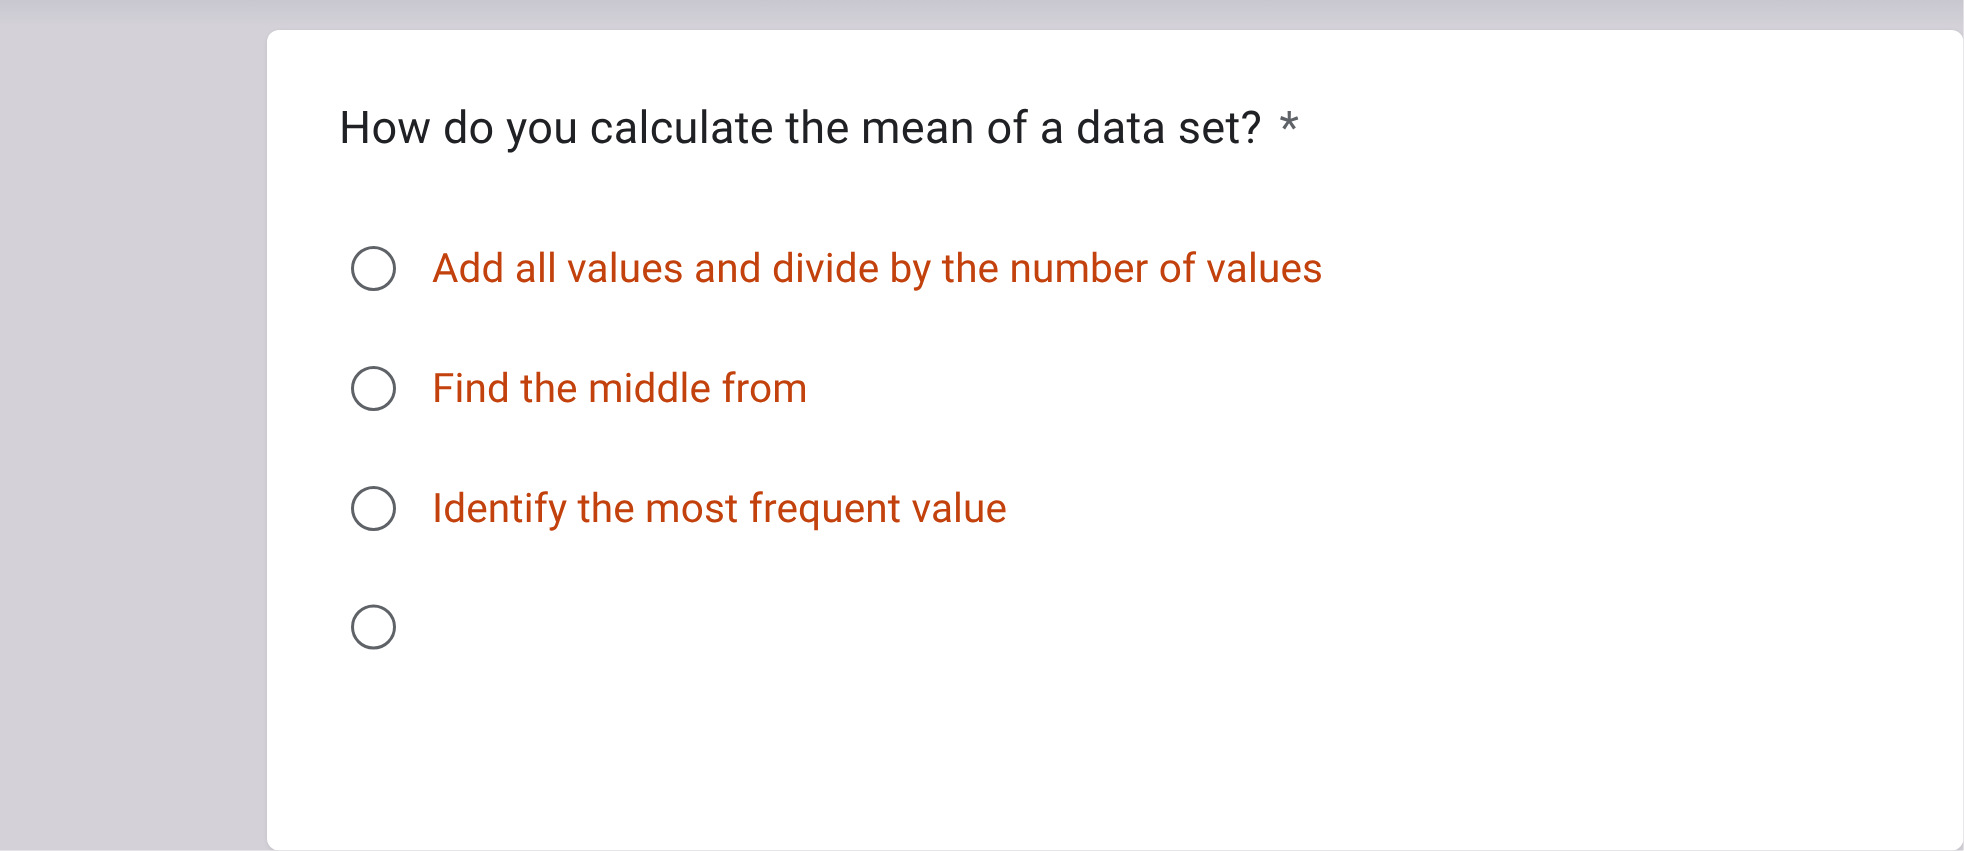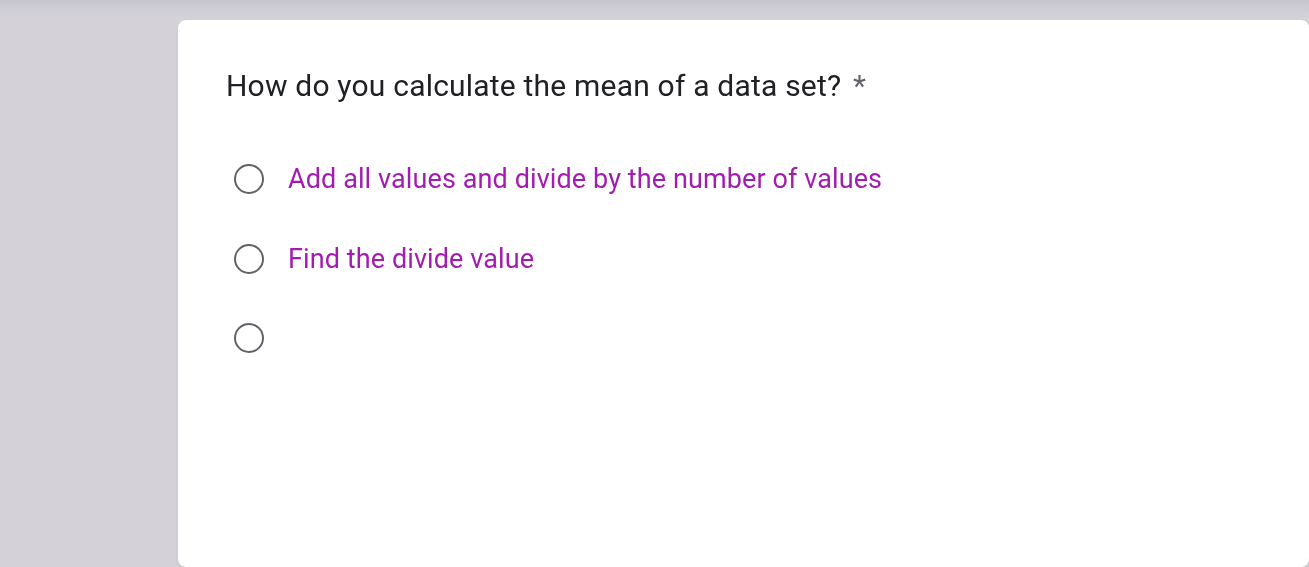--- a/index.html
+++ b/index.html
@@ -58,41 +58,45 @@
     .radio-circle {
       width: 30px;
       height: 30px;
       border: 2.5px solid #5f6368;
       border-radius: 50%;
       flex-shrink: 0;
       background: transparent;
     }
     .option-label {
       font-size: 27px;
-      color: #a21caf;
+      color: #c2410c;
       font-weight: 400;
       letter-spacing: 0.1px;
     }
   </style>
 </head>
 <body>
 
 <div class="page-bg">
   <div class="question-card">
     <div class="question-title">
       <span>How do you calculate the mean of a data set?</span>
       <span class="required-asterisk">*</span>
     </div>
     <div class="options-container">
       <div class="option-row">
         <div class="radio-circle"></div>
         <span class="option-label">Add all values and divide by the number of values</span>
       </div>
       <div class="option-row">
         <div class="radio-circle"></div>
-        <span class="option-label">Find the divide value</span>
+        <span class="option-label">Find the middle from</span>
+      </div>
+      <div class="option-row">
+        <div class="radio-circle"></div>
+        <span class="option-label">Identify the most frequent value</span>
       </div>
       <div class="option-row">
         <div class="radio-circle"></div>
       </div>
     </div>
   </div>
 </div>
 
 </body></html>

